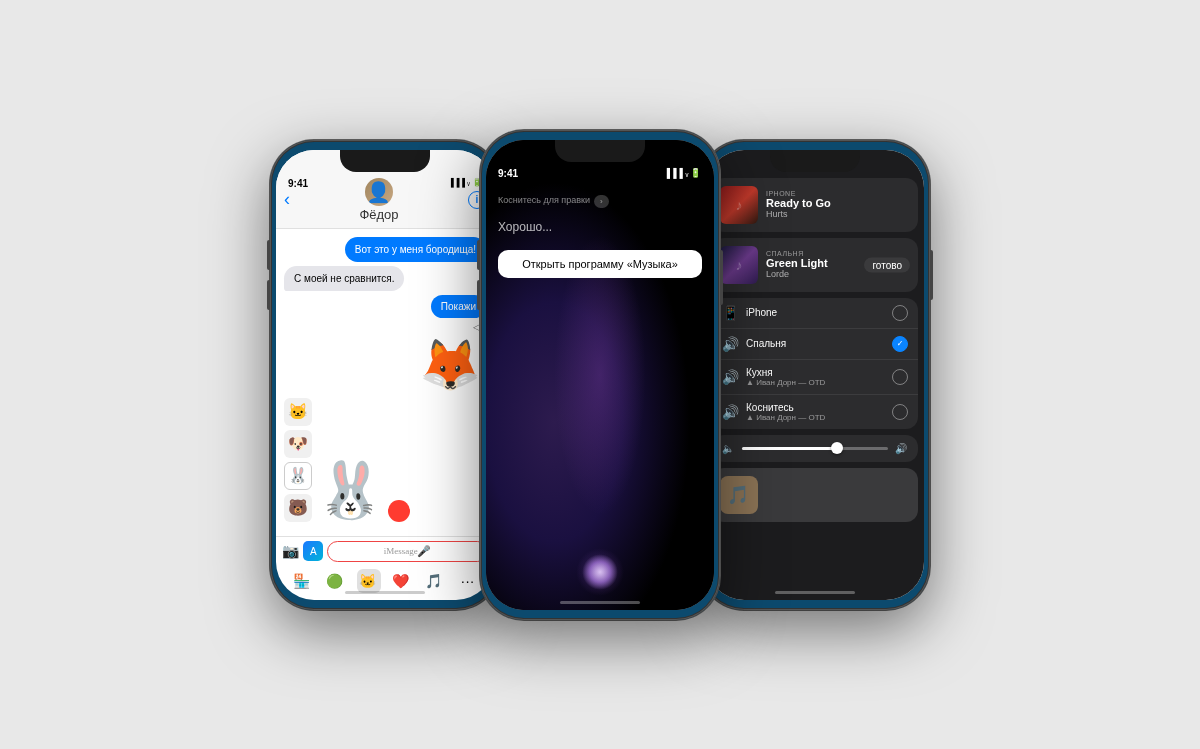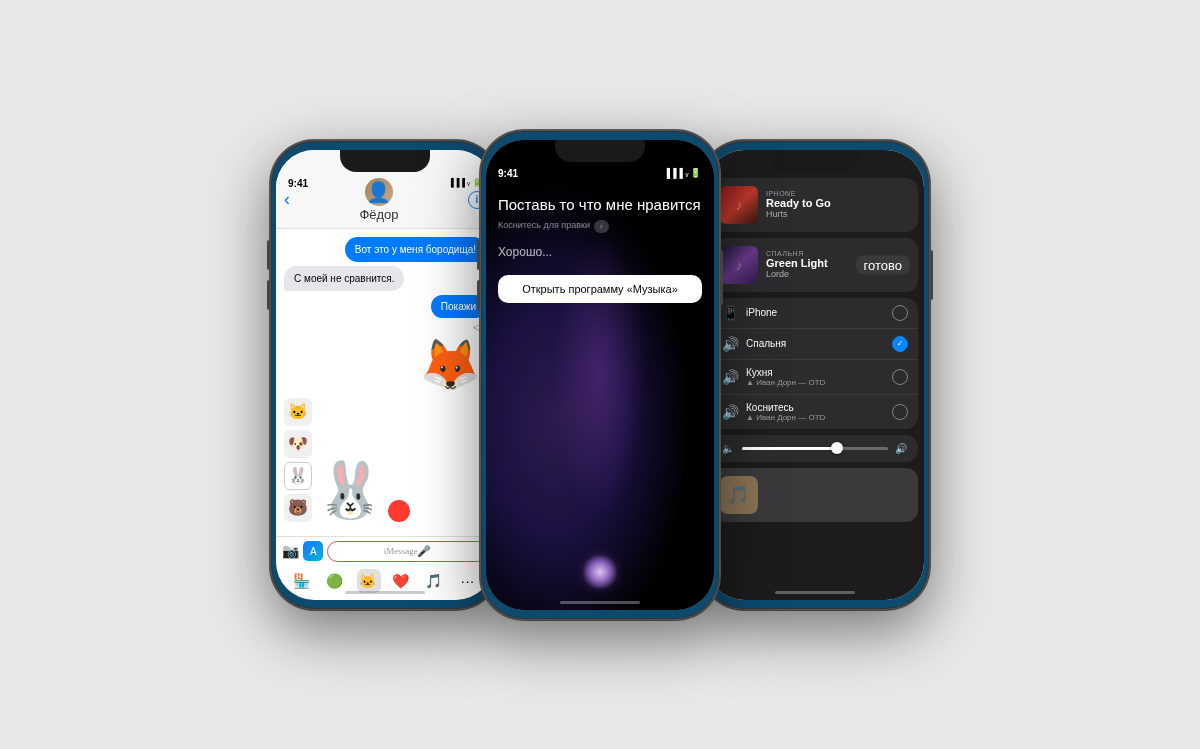--- a/index.html
+++ b/index.html
@@ -519,21 +519,21 @@
       display: flex;
       align-items: center;
       gap: 8px;
       position: relative;
     }
 
     .done-badge {
       background: #3a3a3c;
       border-radius: 8px;
       padding: 2px 8px;
-      font-size: 13px;
+      font-size: 10px;
       color: #fff;
       position: absolute;
       right: 8px;
       top: 50%;
       transform: translateY(-50%);
     }
 
     .device-list {
       background: #2c2c2e;
       border-radius: 12px;
@@ -760,21 +760,20 @@
 
       <div class="siri-screen">
         <div class="siri-bg"></div>
 
         <div class="siri-status-bar">
           <span class="siri-time">9:41</span>
           <span class="siri-icons">▐▐▐ ᵥ 🔋</span>
         </div>
 
         <div class="siri-content">
-          <div class="siri-text-main">Поставь то что мне нравится</div>
           <div class="siri-hint">
             <span>Коснитесь для правки</span>
             <span class="siri-hint-arrow">›</span>
           </div>
           <div class="siri-response">Хорошо...</div>
           <div class="siri-action-btn">Открыть программу «Музыка»</div>
         </div>
 
         <div class="siri-wave">
           <div class="siri-wave-inner"></div>

